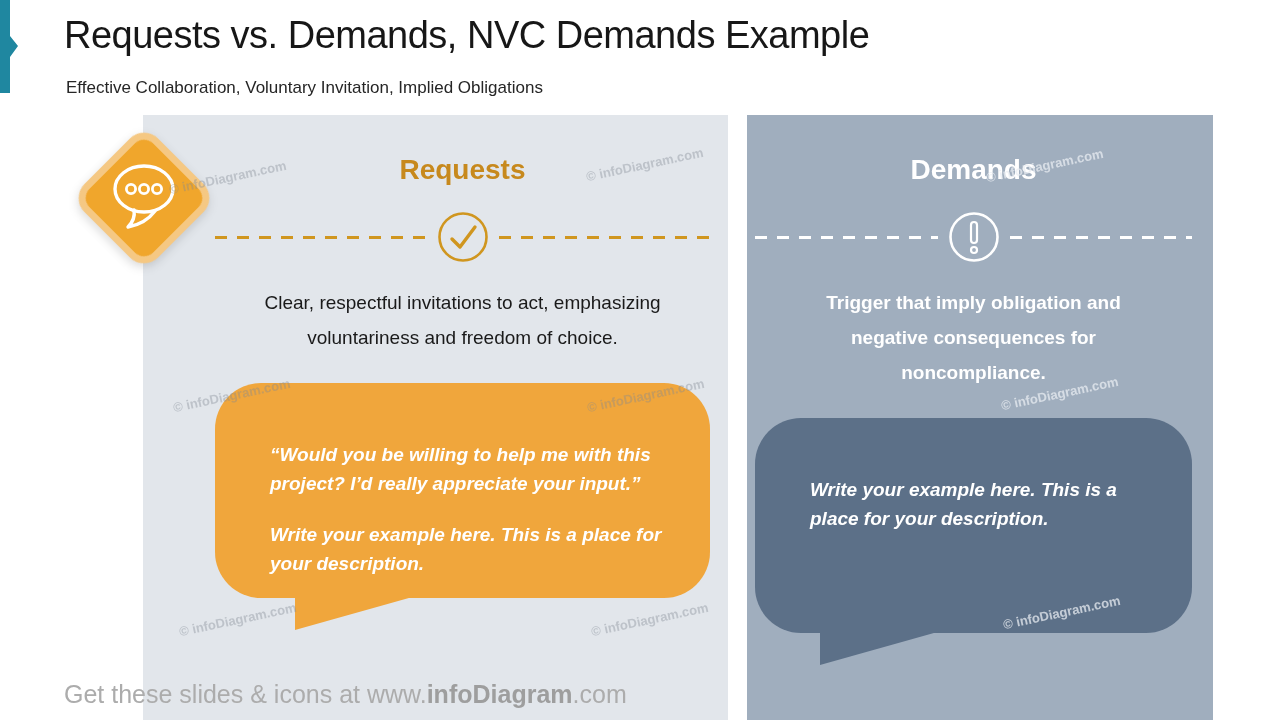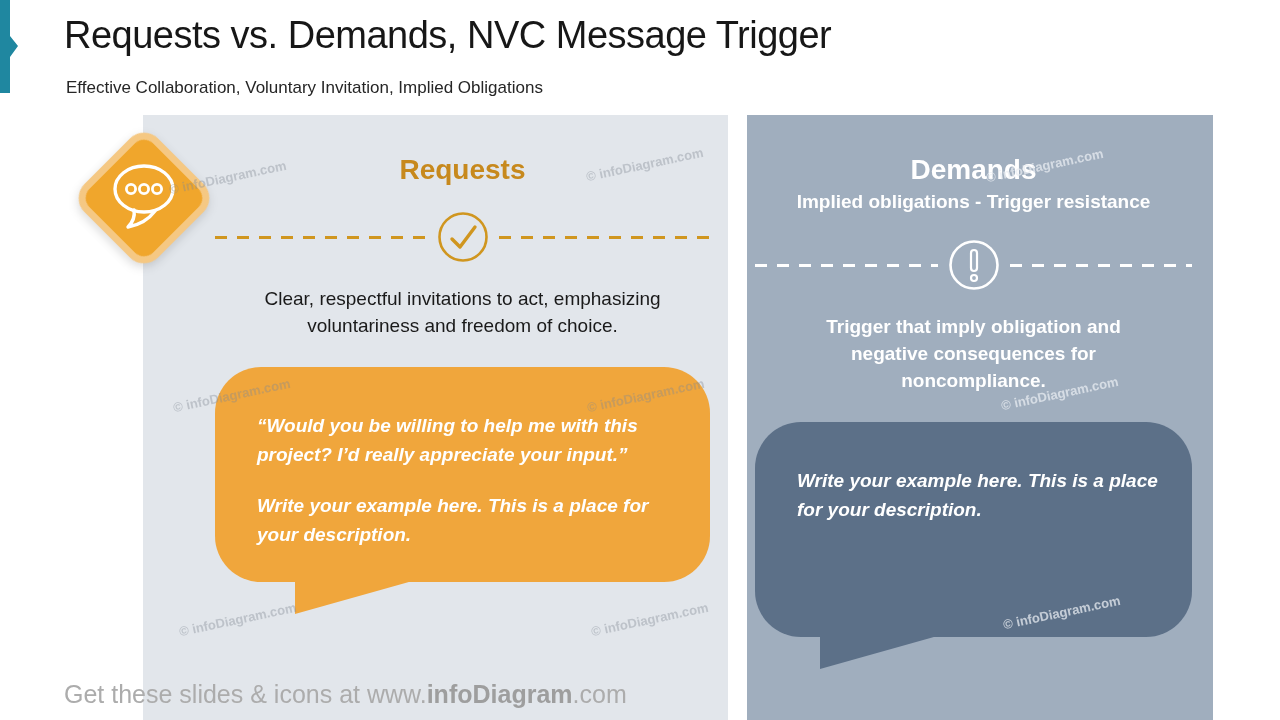--- a/index.html
+++ b/index.html
@@ -25,31 +25,31 @@
   .panel-right{left:747px;width:466px;background:#a0aebe;padding-left:8px;padding-right:21px;}
   .panel-heading{margin-top:38px;font-size:28px;line-height:34px;font-weight:700;text-align:center;}
   .panel-left .panel-heading,.panel-left .panel-tagline{color:#c7891d;}
   .panel-right .panel-heading,.panel-right .panel-tagline,.panel-right .panel-desc{color:#ffffff;}
   .panel-tagline{margin-top:2px;font-size:19px;line-height:26px;font-weight:700;text-align:center;}
   .divider{margin-top:24px;height:52px;display:flex;align-items:center;align-self:stretch;}
   .dash-seg{flex:1;height:3px;}
   .panel-left .dash-seg{background:repeating-linear-gradient(90deg,#d0961f 0 12px,transparent 12px 22px);}
   .panel-right .dash-seg{background:repeating-linear-gradient(90deg,#ffffff 0 12px,transparent 12px 22px);}
   .divider svg{margin:0 10px;flex:0 0 auto;}
-  .panel-desc{margin:22px 0 0 0;font-size:19px;line-height:27px;text-align:center;color:#1a1a1a;}
+  .panel-desc{margin:22px 0 0 0;font-size:19px;line-height:35px;text-align:center;color:#1a1a1a;}
   .panel-left .panel-desc{max-width:446px;font-weight:400;}
   .panel-right .panel-desc{max-width:370px;font-weight:700;}
   
   .bubble{
     position:relative;margin-top:28px;align-self:stretch;height:215px;border-radius:46px;
     box-sizing:border-box;padding:40px 30px 0 38px;
   }
   .bubble-orange{background:#f0a63c;}
   .bubble-slate{background:#5c7088;}
-  .bubble p{margin:4px;color:#ffffff;font-size:19px;line-height:29px;font-weight:700;font-style:italic;}
+  .bubble p{margin:17px;color:#ffffff;font-size:19px;line-height:29px;font-weight:700;font-style:italic;}
   .bubble p + p{margin-top:22px;}
   .tail{position:absolute;bottom:-32px;height:34px;width:121px;clip-path:polygon(0 0,100% 0,0 100%);}
   .bubble-orange .tail{left:80px;background:#f0a63c;}
   .bubble-slate .tail{left:65px;background:#5c7088;}
   
   .badge{
     position:absolute;left:92px;top:146px;width:104px;height:104px;box-sizing:border-box;
     background:#f0a62c;border:7px solid #f5c883;border-radius:20px;transform:rotate(45deg);
     filter:drop-shadow(2px 3px 5px rgba(0,0,0,0.14));
   }
@@ -71,21 +71,21 @@
   .footer{position:absolute;left:64px;top:680px;font-size:25px;color:#acacac;}
   .footer b{font-weight:700;color:#9e9e9e;}
 </style>
 </head>
 <body>
 
 <div class="slide">
 
   <div class="accent"></div>
 
-  <h1 class="title">Requests vs. Demands, NVC Message Trigger</h1>
+  <h1 class="title">Requests vs. Demands, NVC Demands Example</h1>
   <p class="subtitle">Effective Collaboration, Voluntary Invitation, Implied Obligations</p>
 
   <section class="panel panel-left">
     <div class="panel-heading">Requests</div>
     <div class="divider">
       <span class="dash-seg"></span>
       <svg width="52" height="52" viewBox="0 0 52 52">
         <circle cx="26" cy="26" r="23.5" fill="none" stroke="#d0961f" stroke-width="2.6"></circle>
         <path d="M15 28 L23 36 L38 16" fill="none" stroke="#d0961f" stroke-width="3.4" stroke-linecap="round" stroke-linejoin="round"></path>
       </svg>
@@ -94,21 +94,20 @@
     <p class="panel-desc">Clear, respectful invitations to act, emphasizing voluntariness and freedom of choice.</p>
     <div class="bubble bubble-orange">
       <p>“Would you be willing to help me with this project? I’d really appreciate your input.”</p>
       <p>Write your example here. This is a place for your description.</p>
       <span class="tail"></span>
     </div>
   </section>
 
   <section class="panel panel-right">
     <div class="panel-heading">Demands</div>
-    <div class="panel-tagline">Implied obligations - Trigger resistance</div>
     <div class="divider">
       <span class="dash-seg"></span>
       <svg width="52" height="52" viewBox="0 0 52 52">
         <circle cx="26" cy="26" r="23.5" fill="none" stroke="#ffffff" stroke-width="2.6"></circle>
         <rect x="23" y="11" width="6" height="21" rx="3" fill="none" stroke="#ffffff" stroke-width="2.2"></rect>
         <circle cx="26" cy="39" r="3" fill="none" stroke="#ffffff" stroke-width="2.2"></circle>
       </svg>
       <span class="dash-seg"></span>
     </div>
     <p class="panel-desc">Trigger that imply obligation and negative consequences for noncompliance.</p>

